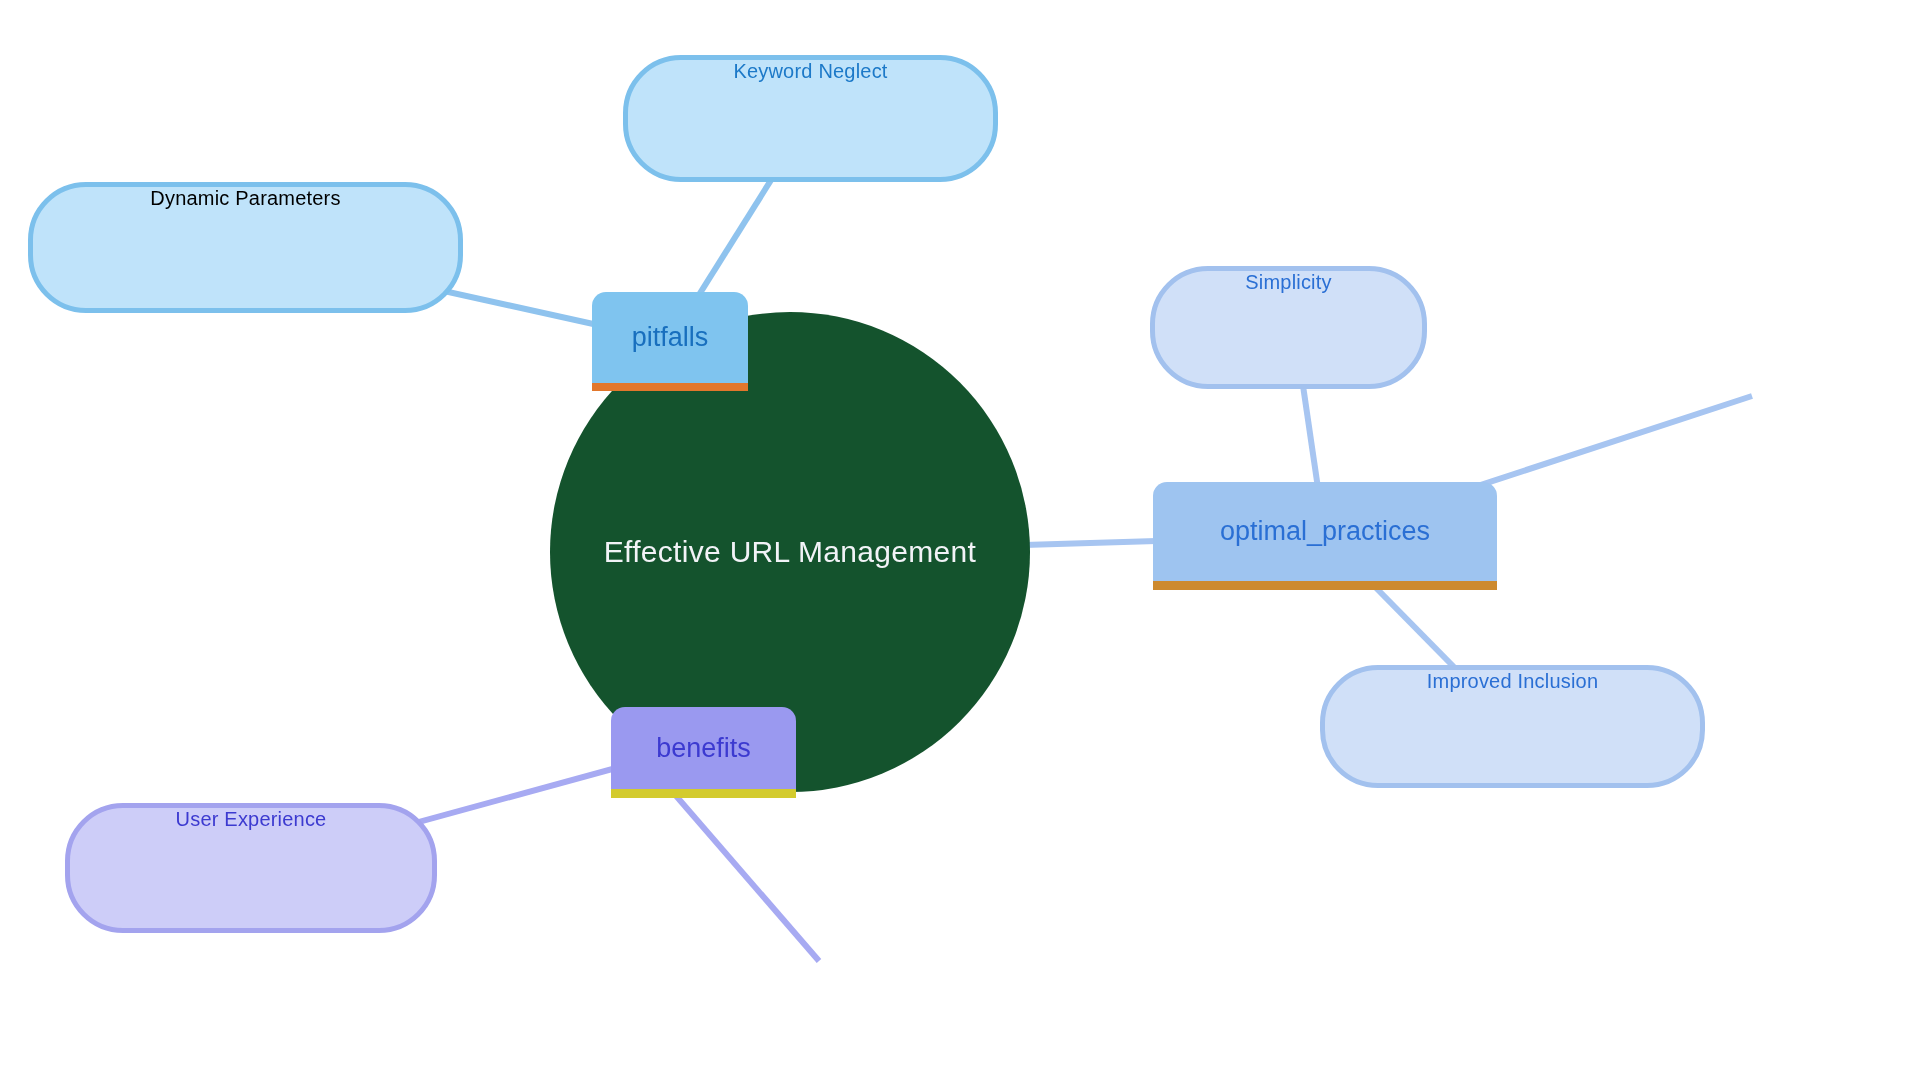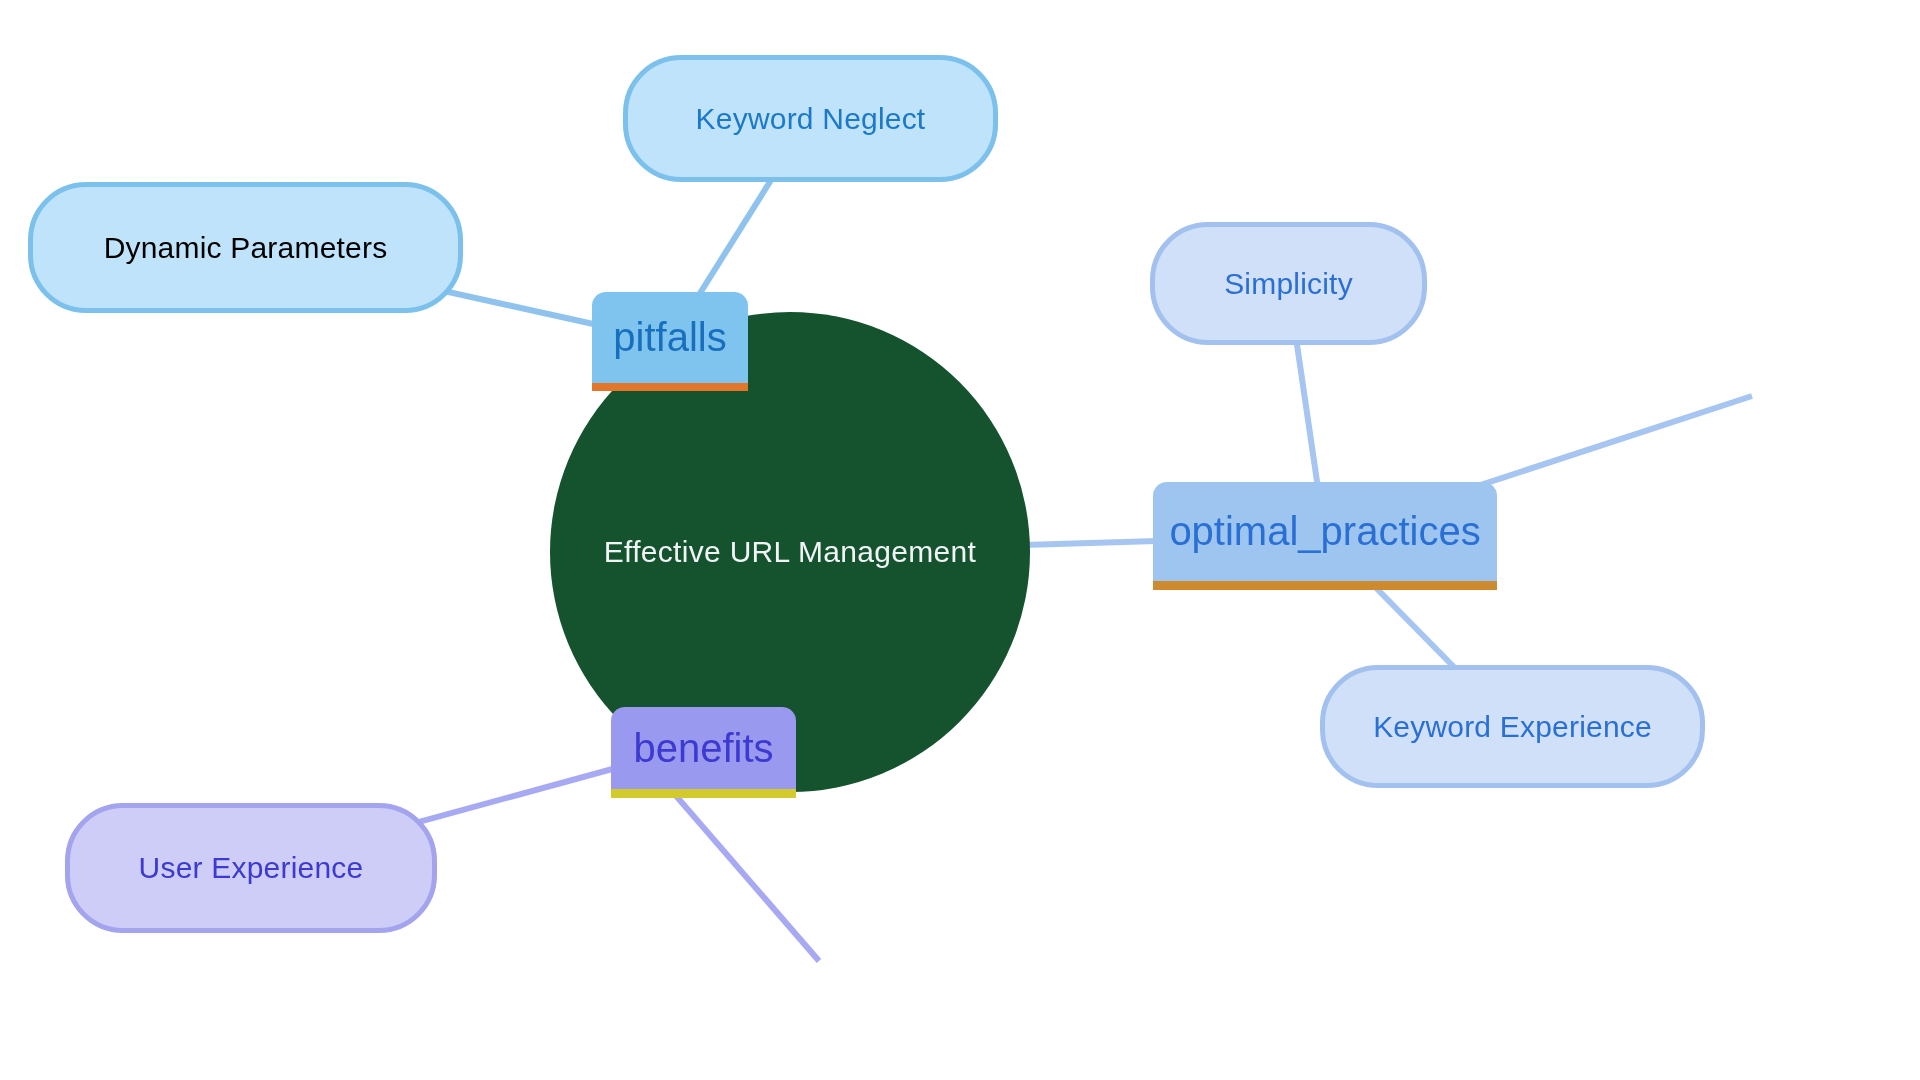--- a/index.html
+++ b/index.html
@@ -38,40 +38,39 @@
     z-index: 3;
     display: flex;
     flex-direction: column;
   }
   .branch .body {
     flex: 1;
     border-radius: 14px 14px 0 0;
     display: flex;
     align-items: center;
     justify-content: center;
-    font-size: 40px;
+    font-size: 27px;
   }
   .branch .underbar { height: 9px; width: 100%; }
 
   #node-pitfalls  { left: 592px;  top: 292px; width: 156px; height: 99px;  }
   #node-pitfalls .underbar { height: 8px; }
   #node-optimal   { left: 1153px; top: 482px; width: 344px; height: 108px; }
   #node-benefits  { left: 579px;  top: 707px; width: 185px; height: 91px; padding-left: 32px; }
 
   .pill {
     position: absolute;
     z-index: 3;
     box-sizing: border-box;
     border-style: solid;
     border-width: 5px;
     border-radius: 58px;
     display: flex;
-    align-items: center;
     justify-content: center;
-    font-size: 30px;
+    font-size: 20px;
     letter-spacing: 0.2px;
   }
   #node-keyword-neglect    { left: 623px;  top: 55px;  width: 375px; height: 127px; }
   #node-dynamic-parameters { left: 28px;   top: 182px; width: 435px; height: 131px; }
   #node-simplicity         { left: 1150px; top: 222px; width: 277px; height: 123px; }
   #node-readability        { left: 1608px; top: 333px; width: 289px; height: 127px; }
   #node-keyword-inclusion  { left: 1320px; top: 665px; width: 385px; height: 123px; }
   #node-user-experience    { left: 65px;   top: 803px; width: 372px; height: 130px; }
   #node-improved-seo       { left: 653px;  top: 897px; width: 332px; height: 128px; }
 </style>
@@ -117,27 +116,27 @@
   </div>
 
   <div id="node-keyword-neglect" class="pill" style="background: rgb(191, 227, 250); border-color: rgb(124, 192, 236); color: rgb(28, 121, 200);">
     <span>Keyword Neglect</span>
   </div>
 
   <div id="node-dynamic-parameters" class="pill" style="background: rgb(191, 227, 250); border-color: rgb(124, 192, 236); color: #000000;">
     <span>Dynamic Parameters</span>
   </div>
 
-  <div id="node-simplicity" class="pill" style="background: rgb(208, 224, 248); border-color: rgb(162, 193, 238); color: rgb(42, 111, 212);">
+  <div id="node-simplicity" class="pill" style="background: rgb(208, 224, 248); border-color: rgb(162, 193, 238); color: rgb(42, 111, 212); margin-top: 44px;">
     <span>Simplicity</span>
   </div>
 
 
   <div id="node-keyword-inclusion" class="pill" style="background: rgb(208, 224, 248); border-color: rgb(162, 193, 238); color: rgb(42, 111, 212);">
-    <span>Keyword Experience</span>
+    <span>Improved Inclusion</span>
   </div>
 
   <div id="node-user-experience" class="pill" style="background: rgb(205, 205, 248); border-color: rgb(163, 163, 238); color: rgb(60, 58, 208);">
     <span>User Experience</span>
   </div>
 
 
 </div>
 
 </body></html>

